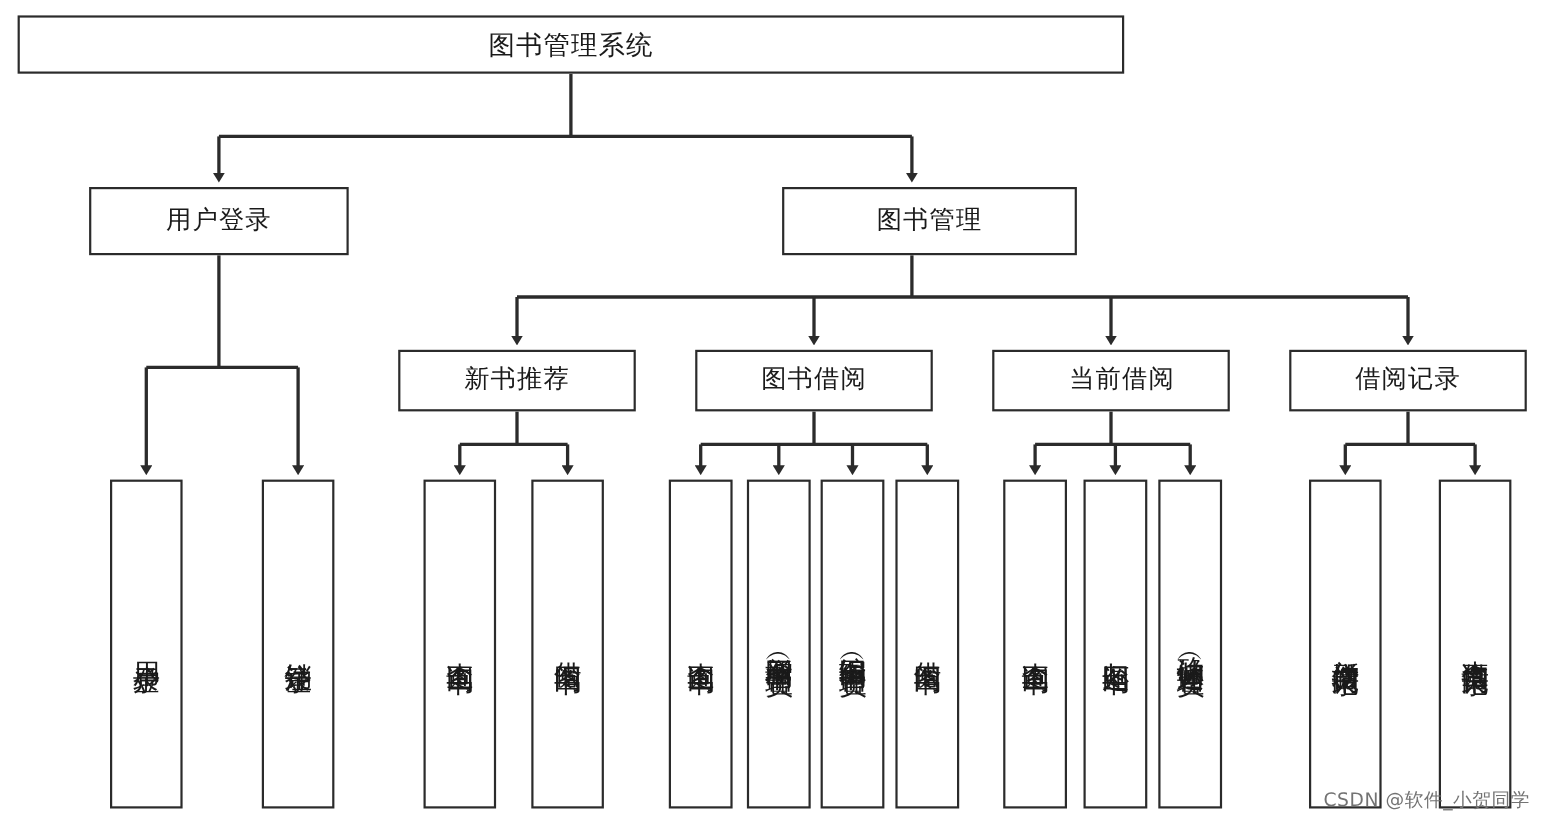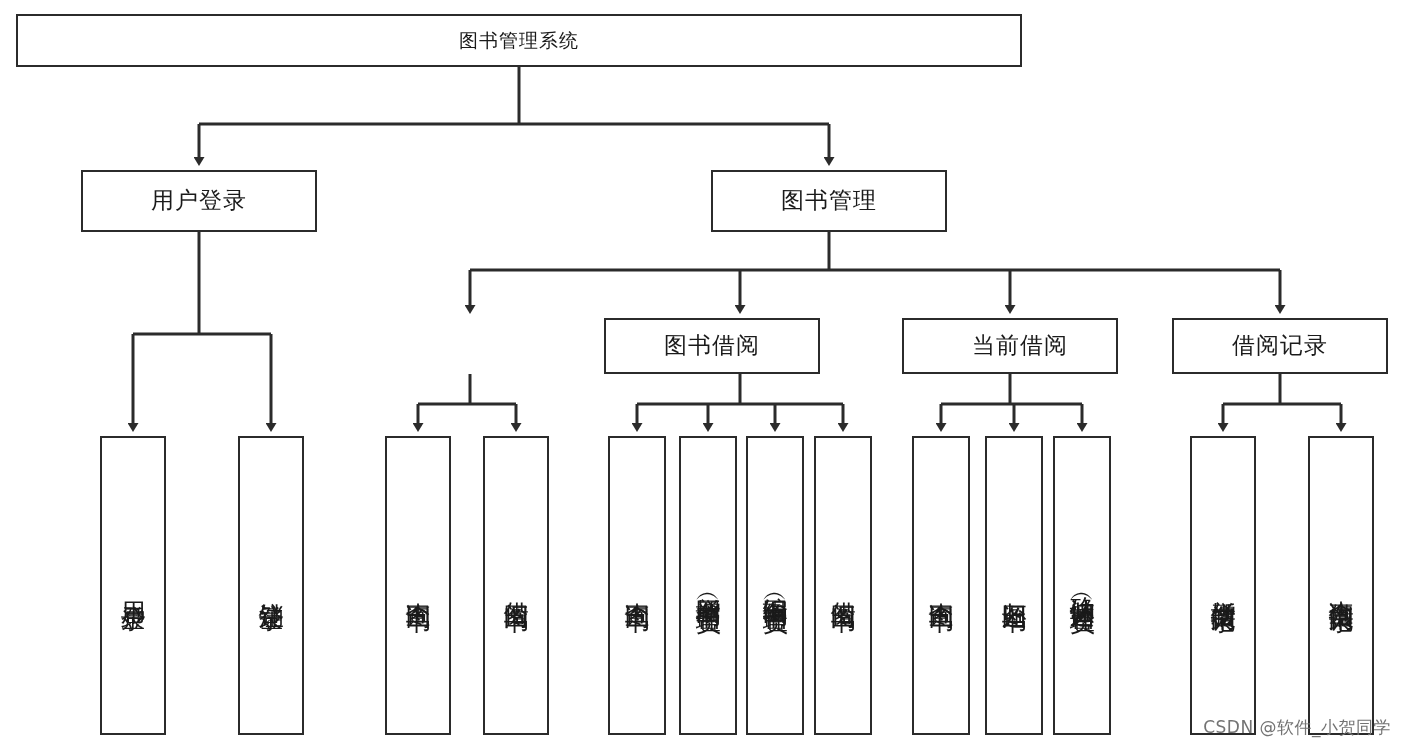--- a/index.html
+++ b/index.html
@@ -34,21 +34,21 @@
     justify-content: center;
     color: #1a1a1a;
     z-index: 2;
   }
   .node-h {
     font-size: 23px;
     letter-spacing: 1px;
     line-height: 1.1;
   }
   .node-title {
-    font-size: 19px;
+    font-size: 24px;
     letter-spacing: 1px;
   }
   .leaf-inner {
     writing-mode: vertical-rl;
     text-orientation: upright;
     font-size: 25px;
     line-height: 1.18;
     letter-spacing: 2px;
     white-space: nowrap;
     max-height: 100%;
@@ -119,25 +119,28 @@
     </g>
   </svg>
 
   <div class="node node-title" style="left:16px; top:14px; width:1006px; height:53px;">
     <span>图书管理系统</span>
   </div>
 
   <div class="node node-h" style="left:81px; top:170px; width:236px; height:62px;">
     <span>用户登录</span>
   </div>
-  <div class="node node-h" style="left:711px; top:170px; width:236px; height:62px;">
+  <div class="node node-h" style="left:711px; top:170px; width:268px; height:62px;">
     <span>图书管理</span>
   </div>
 
-  <div class="node node-h" style="left:604px; top:318px; width:216px; height:56px;">
+  <div class="node node-h" style="left:362px; top:318px; width:216px; height:56px;">
+    <span>新书推荐</span>
+  </div>
+  <div class="node node-h" style="left:632px; top:318px; width:216px; height:56px;">
     <span>图书借阅</span>
   </div>
   <div class="node node-h" style="left:902px; top:318px; width:216px; height:56px;padding-left:20px;">
     <span>当前借阅</span>
   </div>
   <div class="node node-h" style="left:1172px; top:318px; width:216px; height:56px;text-align:center;">
     <span>借阅记录</span>
   </div>
 
   <div class="node" style="left:100px; top:436px; width:66px; height:299px;">

